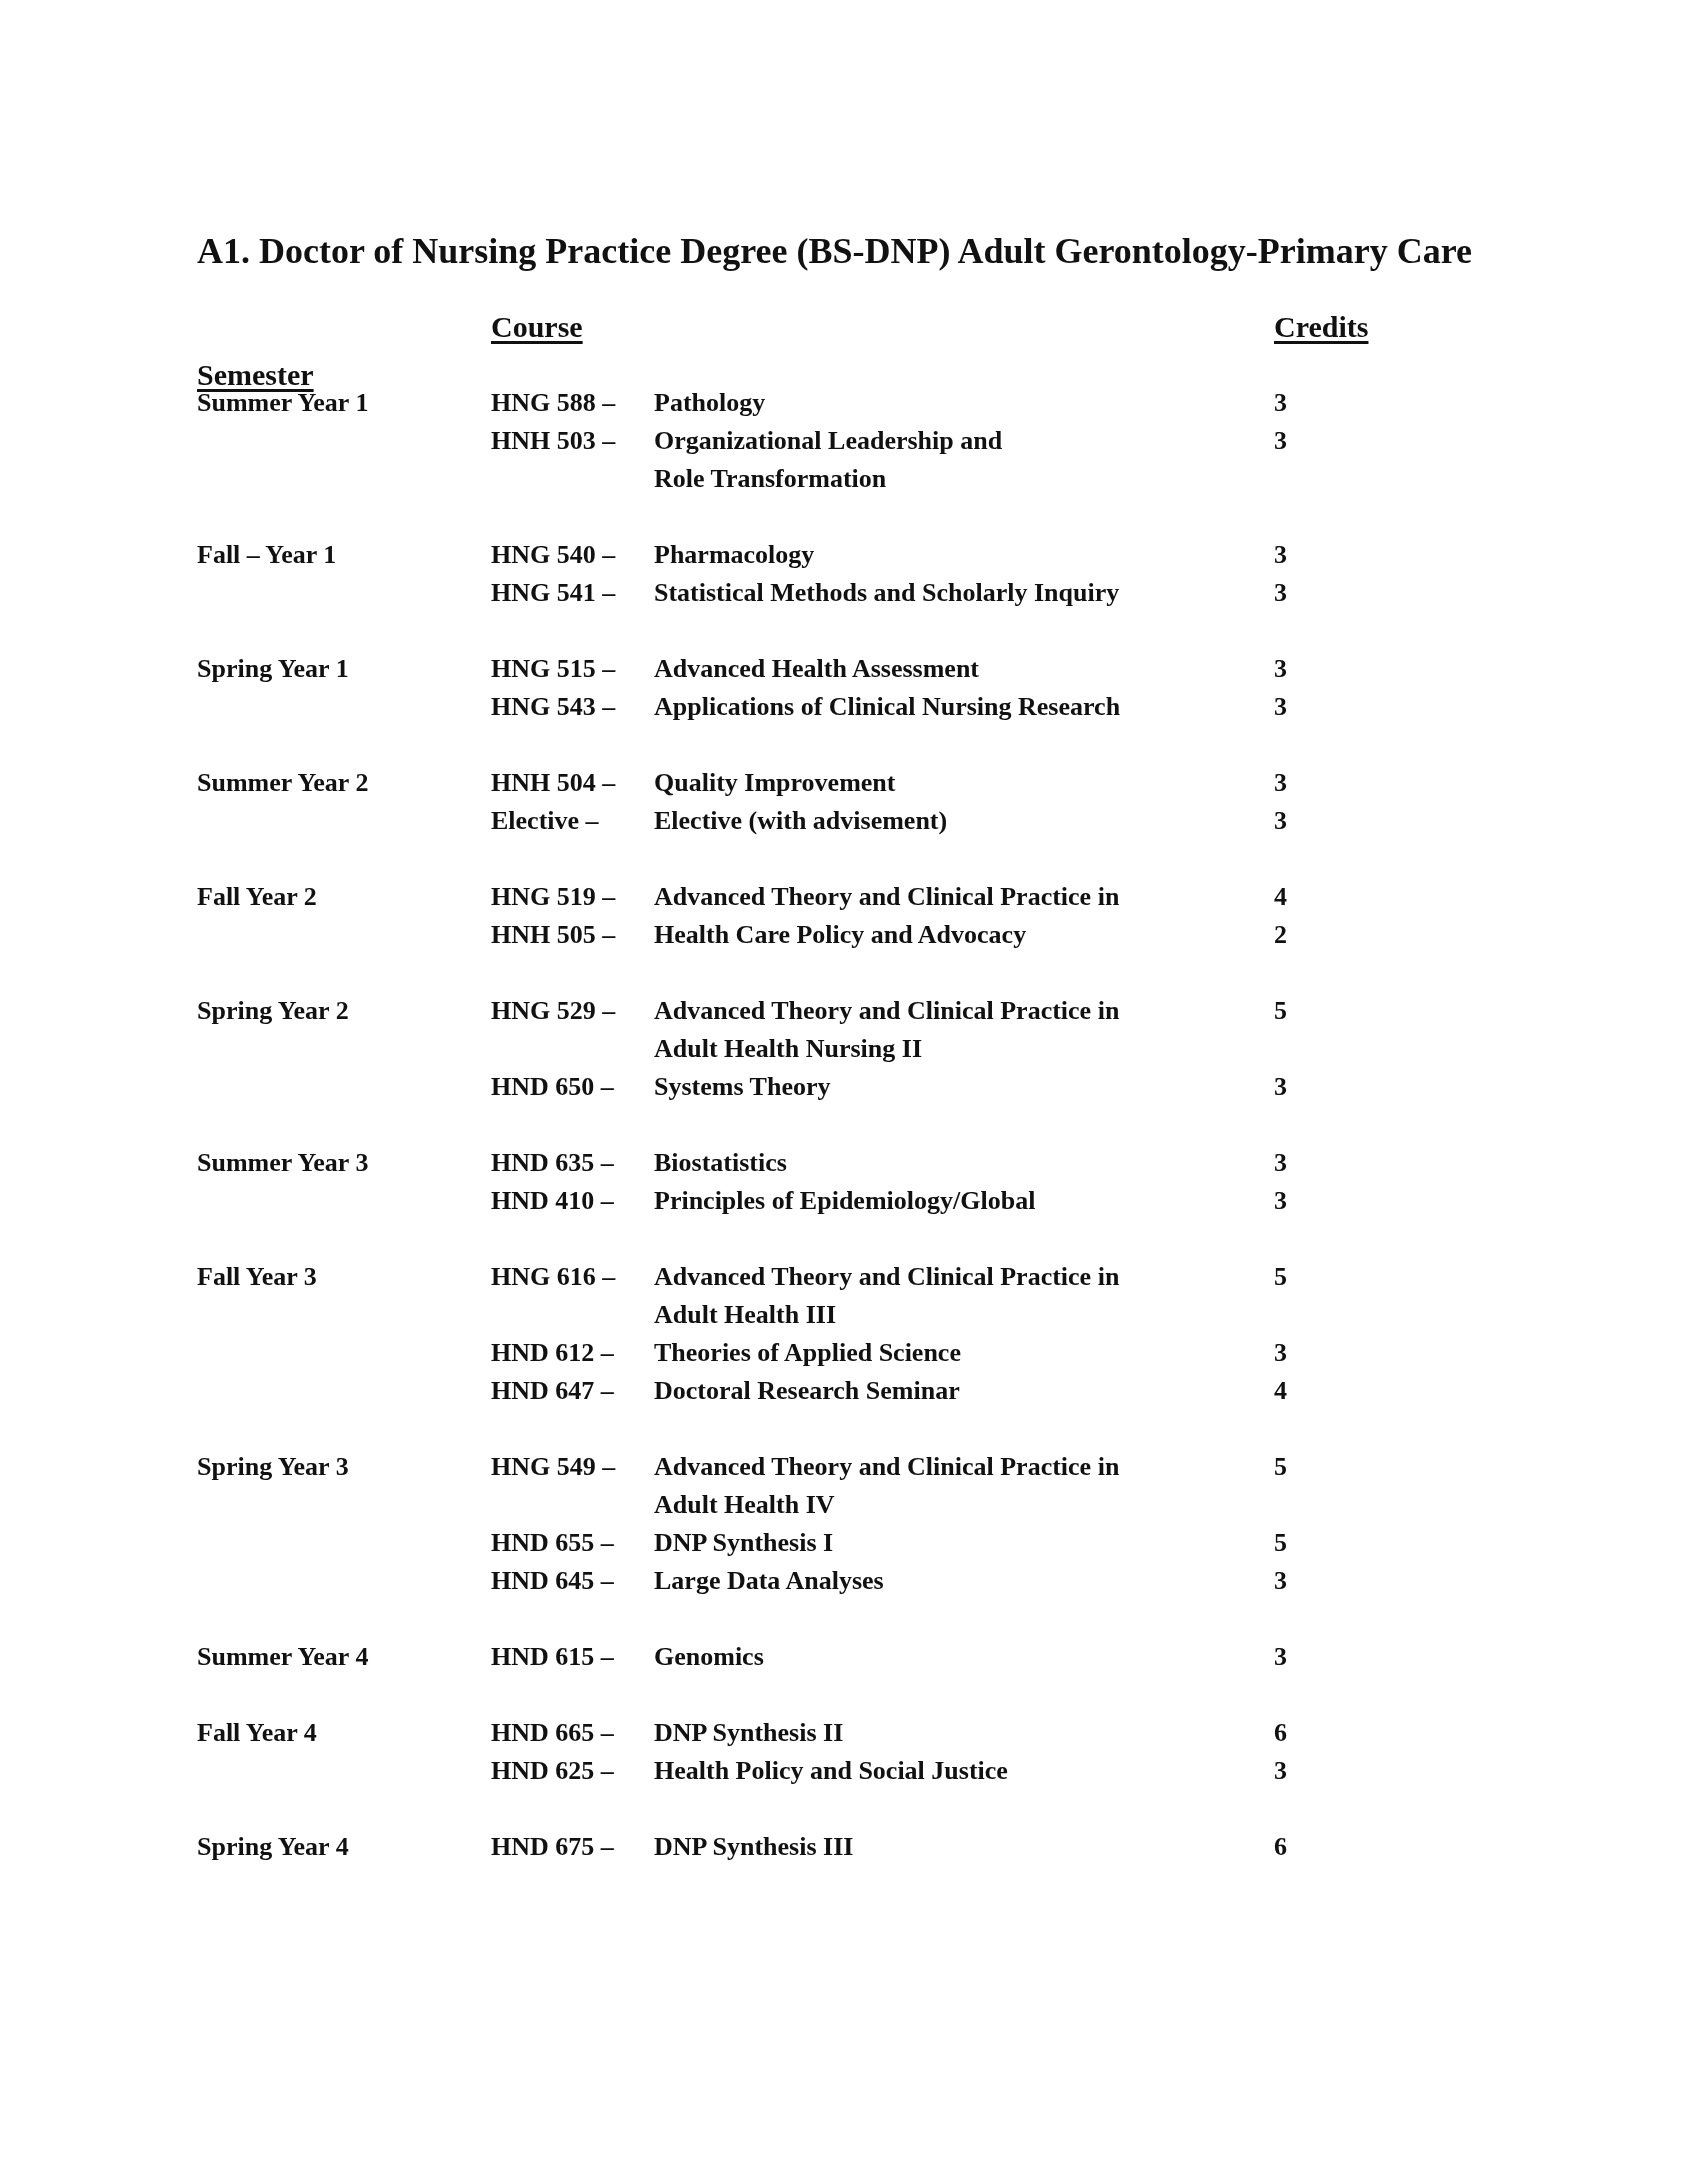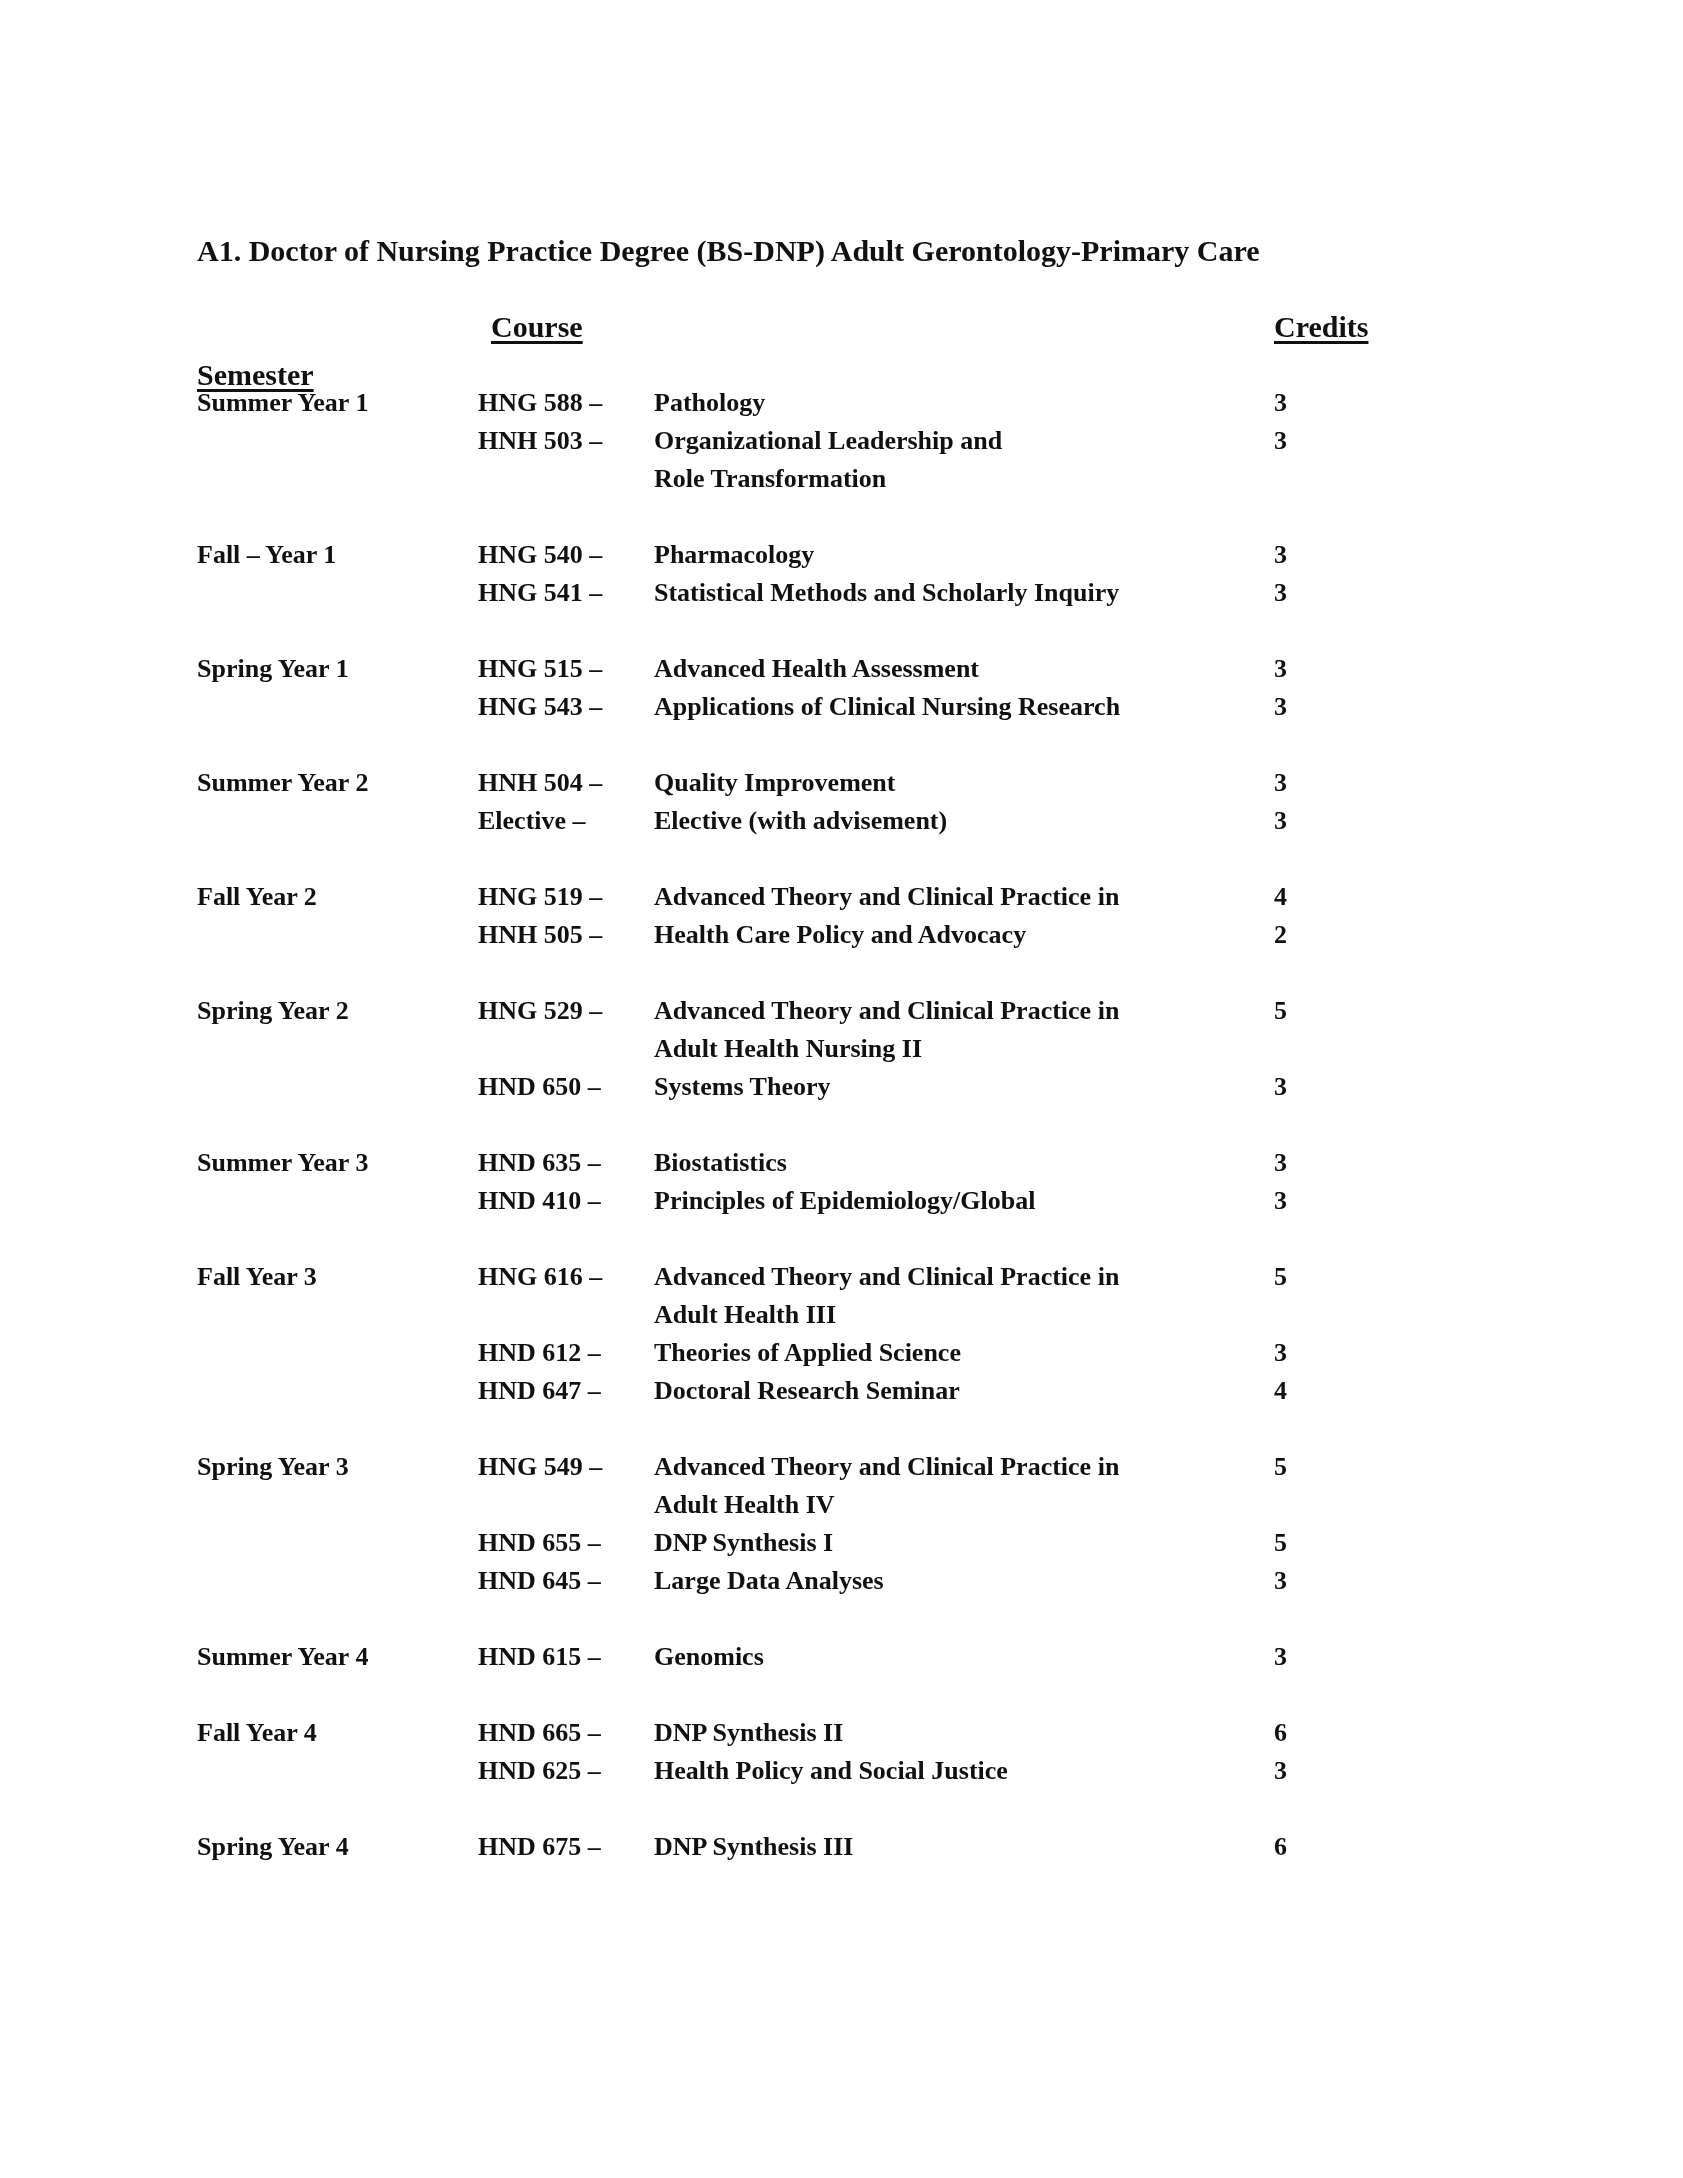--- a/index.html
+++ b/index.html
@@ -1,30 +1,30 @@
 <!DOCTYPE html>
 <html><head>
 <meta charset="utf-8">
 <style>
   html, body { margin: 0; padding: 0; background: #ffffff; }
   body { width: 1683px; height: 2178px; position: relative; overflow: hidden;
          font-family: "Liberation Serif", "DejaVu Serif", serif; color: #111; }
   .page { position: absolute; left: 197px; top: 232px; width: 1238px; }
-  .title { font-weight: bold; font-size: 30px; line-height: 38px; height: 38px; white-space: nowrap; }
+  .title { font-weight: bold; font-size: 36px; line-height: 38px; height: 38px; white-space: nowrap; }
   .spacer { height: 38px; }
   .headers { position: relative; height: 38px; font-weight: bold; font-size: 30px; line-height: 38px; }
   .headers span { position: absolute; top: 0; text-decoration: underline; text-decoration-thickness: 3px; text-underline-offset: 4px; }
   .col-sem { left: 0; margin-top: 48px; }
   .col-course { left: 294px; }
   .col-credits { left: 1077px; }
   .group { position: relative; }
   .line { position: relative; height: 38px; font-size: 26px; line-height: 38px; white-space: nowrap; font-weight: bold; }
   .line span { position: absolute; top: 0; }
   .sem { left: 0; }
-  .code { left: 281px; }
+  .code { left: 294px; }
   .ctitle { left: 457px; }
   .credit { left: 1077px; }
 </style>
 </head>
 <body>
 
 <div class="page">
   <div class="title">A1. Doctor of Nursing Practice Degree (BS-DNP) Adult Gerontology-Primary Care</div>
   <div class="spacer"></div>
   <div class="headers">

